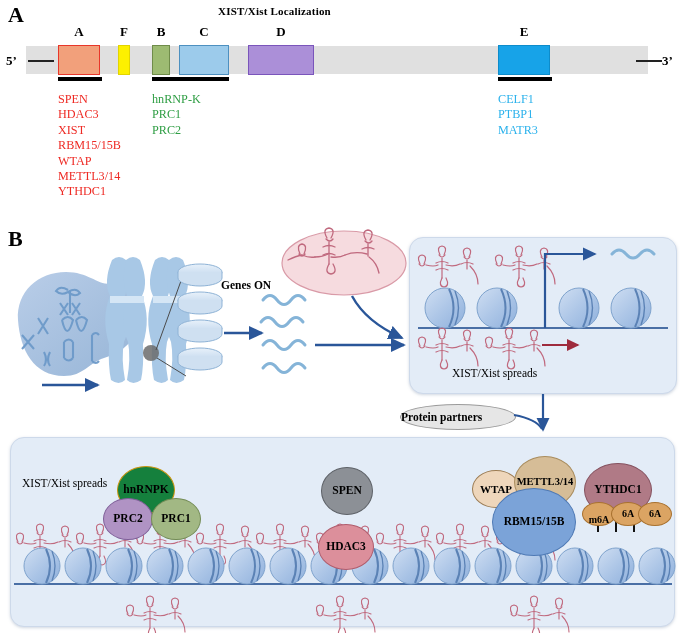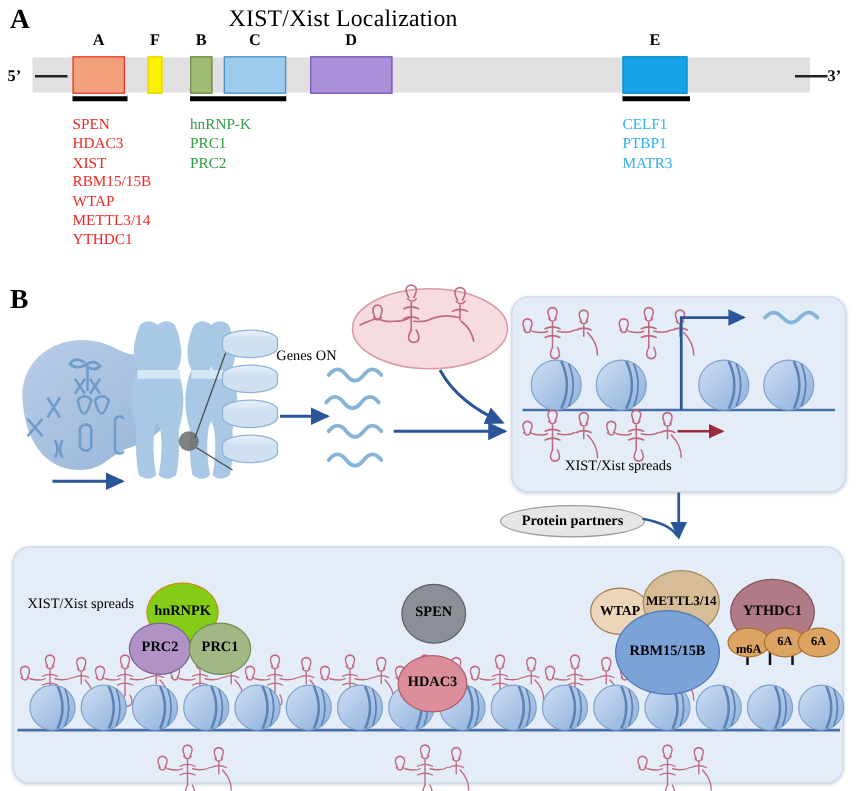--- a/index.html
+++ b/index.html
@@ -9,21 +9,21 @@
 
   
   .abs{position:absolute;}
 
   
   .panel-letter{font-family:"Liberation Serif",serif;font-weight:bold;font-size:22px;line-height:1;}
 
   
   #panelA-title{
     left:0;top:5px;width:549px;text-align:center;
-    font-weight:normal;font-size:19px;letter-spacing:.2px;
+    font-weight:bold;font-size:11px;letter-spacing:.2px;
   }
   #rna-bar{
     left:26px;top:46px;width:622px;height:28px;background:#e0e0e0;
   }
   .region-box{position:absolute;box-sizing:border-box;}
   .region-label{position:absolute;font-weight:bold;font-size:13px;text-align:center;}
   .region-underline{position:absolute;background:#000;height:2px;}
   .region-underline.dbl{height:4px;border-top:1px solid #fff;}
 
   .end-label{position:absolute;font-weight:bold;font-size:13px;}
@@ -36,21 +36,21 @@
   .roundbox{
     position:absolute;box-sizing:border-box;
     background:#e3ecf7;border:1.2px solid #cdd9ea;border-radius:14px;
     box-shadow:0 1px 3px rgba(120,140,170,.35);
   }
   .boxlabel{position:absolute;font-weight:normal;font-size:11.5px;white-space:nowrap;}
 
   .ellipse-lbl{position:absolute;display:flex;align-items:center;justify-content:center;
     border-radius:50%;box-sizing:border-box;font-weight:bold;text-align:center;line-height:1;}
 
-  .wavelbl{position:absolute;font-weight:normal;font-size:11.5px;white-space:nowrap;}
+  .wavelbl{position:absolute;font-weight:bold;font-size:11.5px;white-space:nowrap;}
 
   svg{display:block;overflow:visible;}
   .nolayout{position:absolute;left:0;top:0;pointer-events:none;}
 </style>
 </head>
 <body>
 
 <div class="fig">
 
   <div class="abs panel-letter" style="left:8px;top:4px;">A</div>
@@ -112,21 +112,21 @@
 
   <div class="roundbox" style="left:10px;top:437px;width:665px;height:190px;"></div>
   <div class="abs boxlabel" style="left:22px;top:477px;">XIST/Xist spreads</div>
 
   <div class="abs wavelbl" style="left:221px;top:279px;">Genes ON</div>
 
   <div class="abs wavelbl" style="left:314px;top:279px;">XIST/Xist</div>
 
   <div class="abs" style="left:400px;top:404px;width:114px;height:24px;
         border-radius:50%;background:#e6e6e6;border:1.2px solid #9b9b9b;
-        display:flex;align-items:center;justify-content:center;">
+        display:flex;align-items:center;">
     <span style="font-weight:bold;font-size:11.5px;">Protein partners</span>
   </div>
 
   <svg class="nolayout" width="685" height="633" viewBox="0 0 685 633">
     <defs>
       <marker id="arrB" markerWidth="7" markerHeight="7" refX="5.6" refY="3" orient="auto">
         <path d="M0,0 L6.4,3 L0,6 z" fill="#2a5699"></path>
       </marker>
       <marker id="arrR" markerWidth="7" markerHeight="7" refX="5.6" refY="3" orient="auto">
         <path d="M0,0 L6.4,3 L0,6 z" fill="#9e2b3d"></path>
@@ -655,21 +655,21 @@
 
       <g stroke="#111" stroke-width="2">
         <line x1="598" y1="514" x2="598" y2="532"></line>
         <line x1="616" y1="514" x2="616" y2="532"></line>
         <line x1="634" y1="514" x2="634" y2="532"></line>
       </g>
     </g>
   </svg>
 
   <div class="abs" id="proteins-layer" style="left:0;top:0;width:685px;height:633px;">
-      <div class="ellipse-lbl" style="left: 117px; top: 466px; width: 58px; height: 48px; background: #84cc16; border: 1.3px solid rgb(201, 148, 14); font-size: 11.5px; font-family: Liberation Serif, serif;">
+      <div class="ellipse-lbl" style="left: 117px; top: 466px; width: 58px; height: 48px; background: #15803d; border: 1.3px solid rgb(201, 148, 14); font-size: 11.5px; font-family: Liberation Serif, serif;">
         <span>hnRNPK</span>
       </div>
       <div class="ellipse-lbl" style="left: 103px; top: 498px; width: 50px; height: 42px; background: rgb(176, 147, 196); border: 1.3px solid rgb(127, 95, 153); font-size: 11.5px;">
         <span>PRC2</span>
       </div>
       <div class="ellipse-lbl" style="left: 151px; top: 498px; width: 50px; height: 42px; background: rgb(162, 184, 132); border: 1.3px solid rgb(116, 140, 86); font-size: 11.5px;">
         <span>PRC1</span>
       </div>
       <div class="ellipse-lbl" style="left: 321px; top: 467px; width: 52px; height: 48px; background: rgb(140, 144, 150); border: 1.3px solid rgb(94, 98, 104); font-size: 11.5px;">
         <span>SPEN</span>

